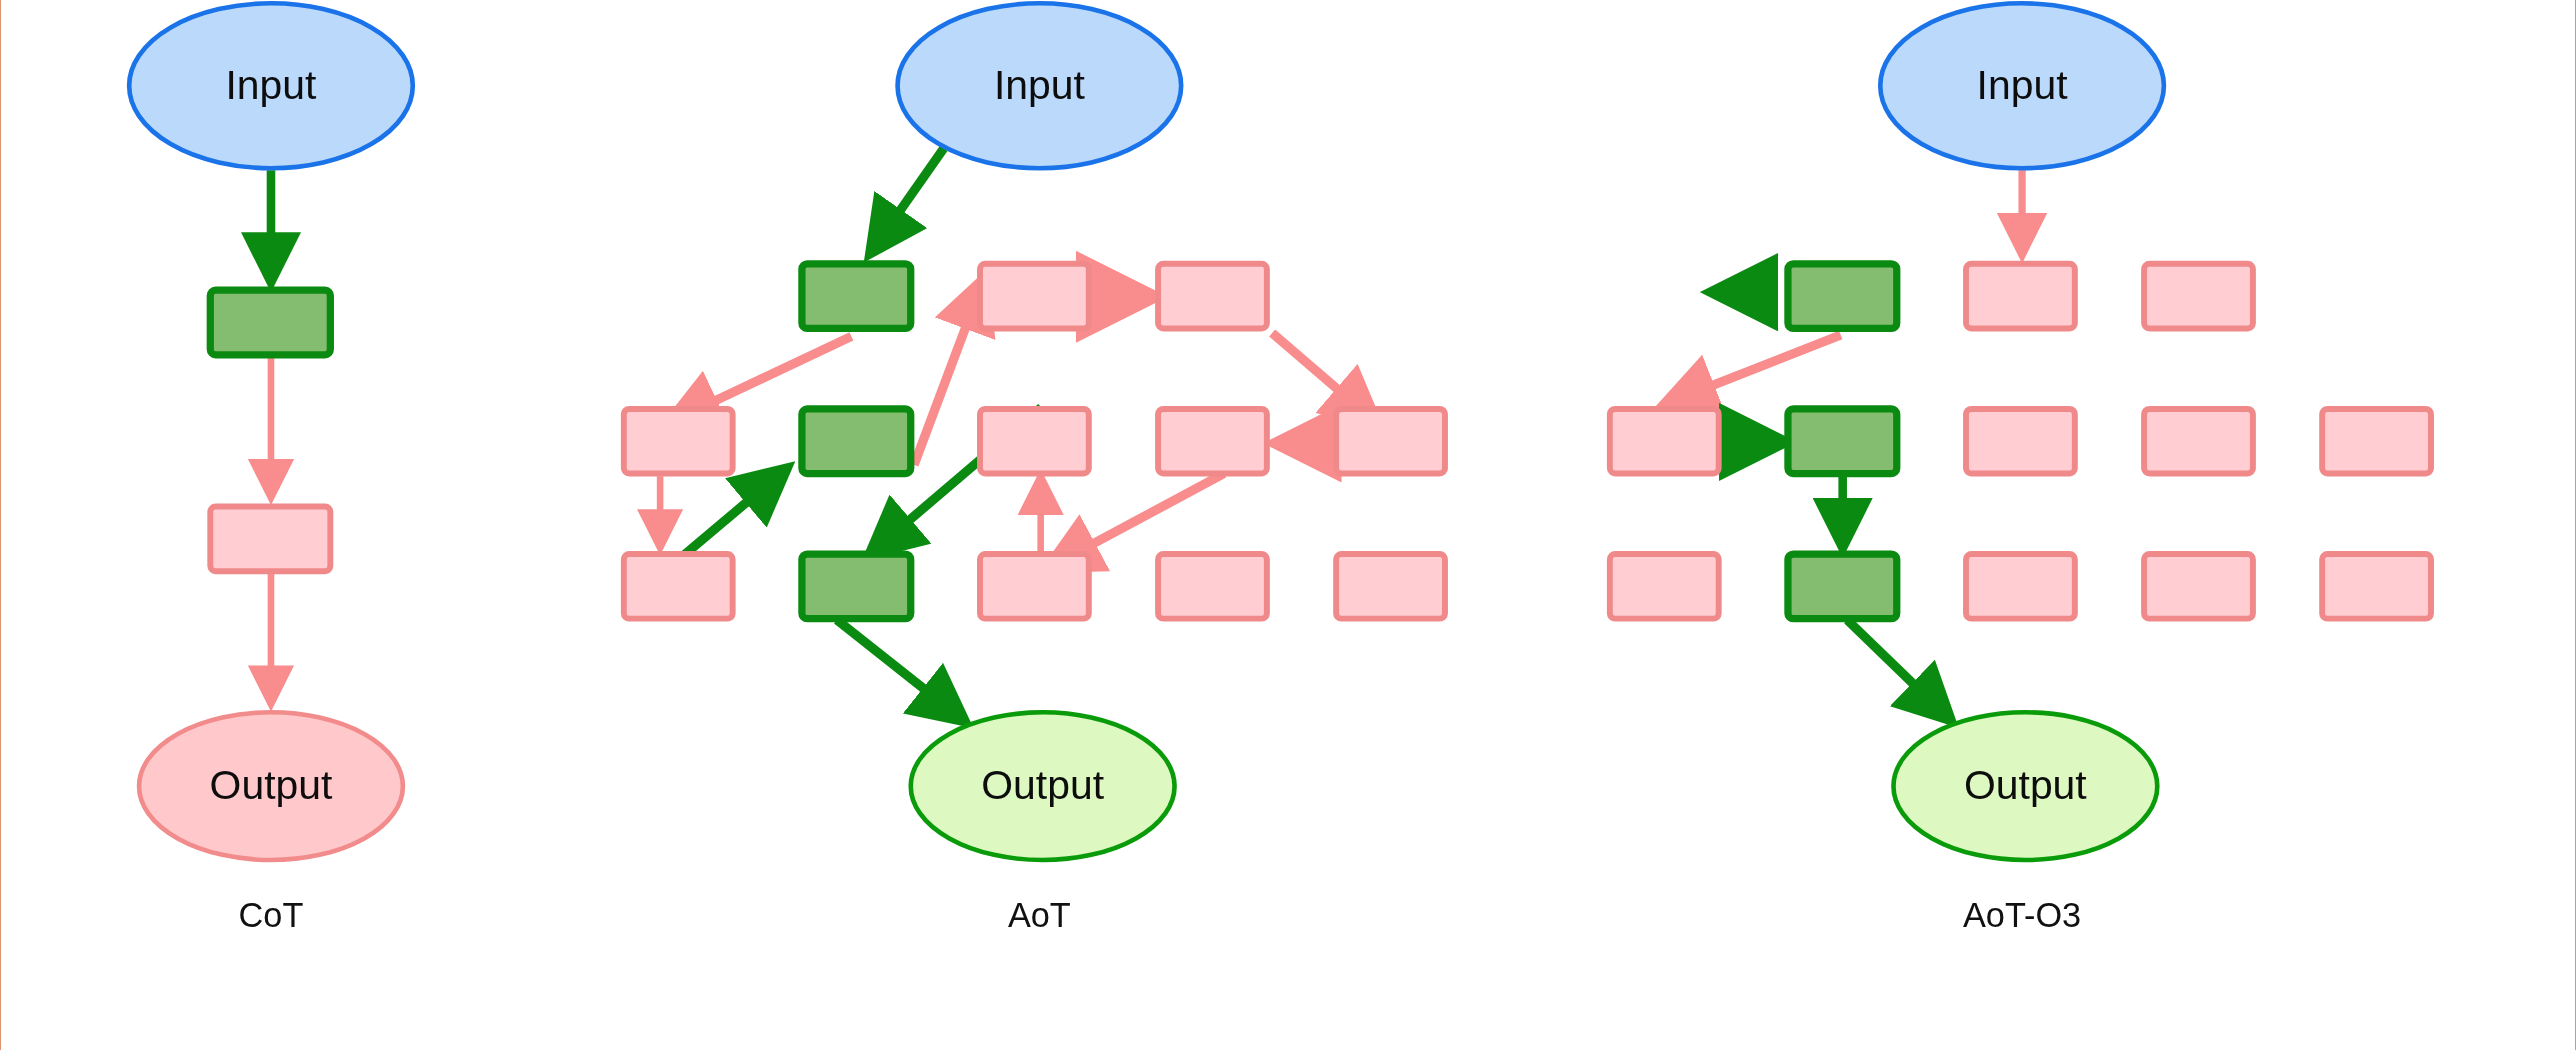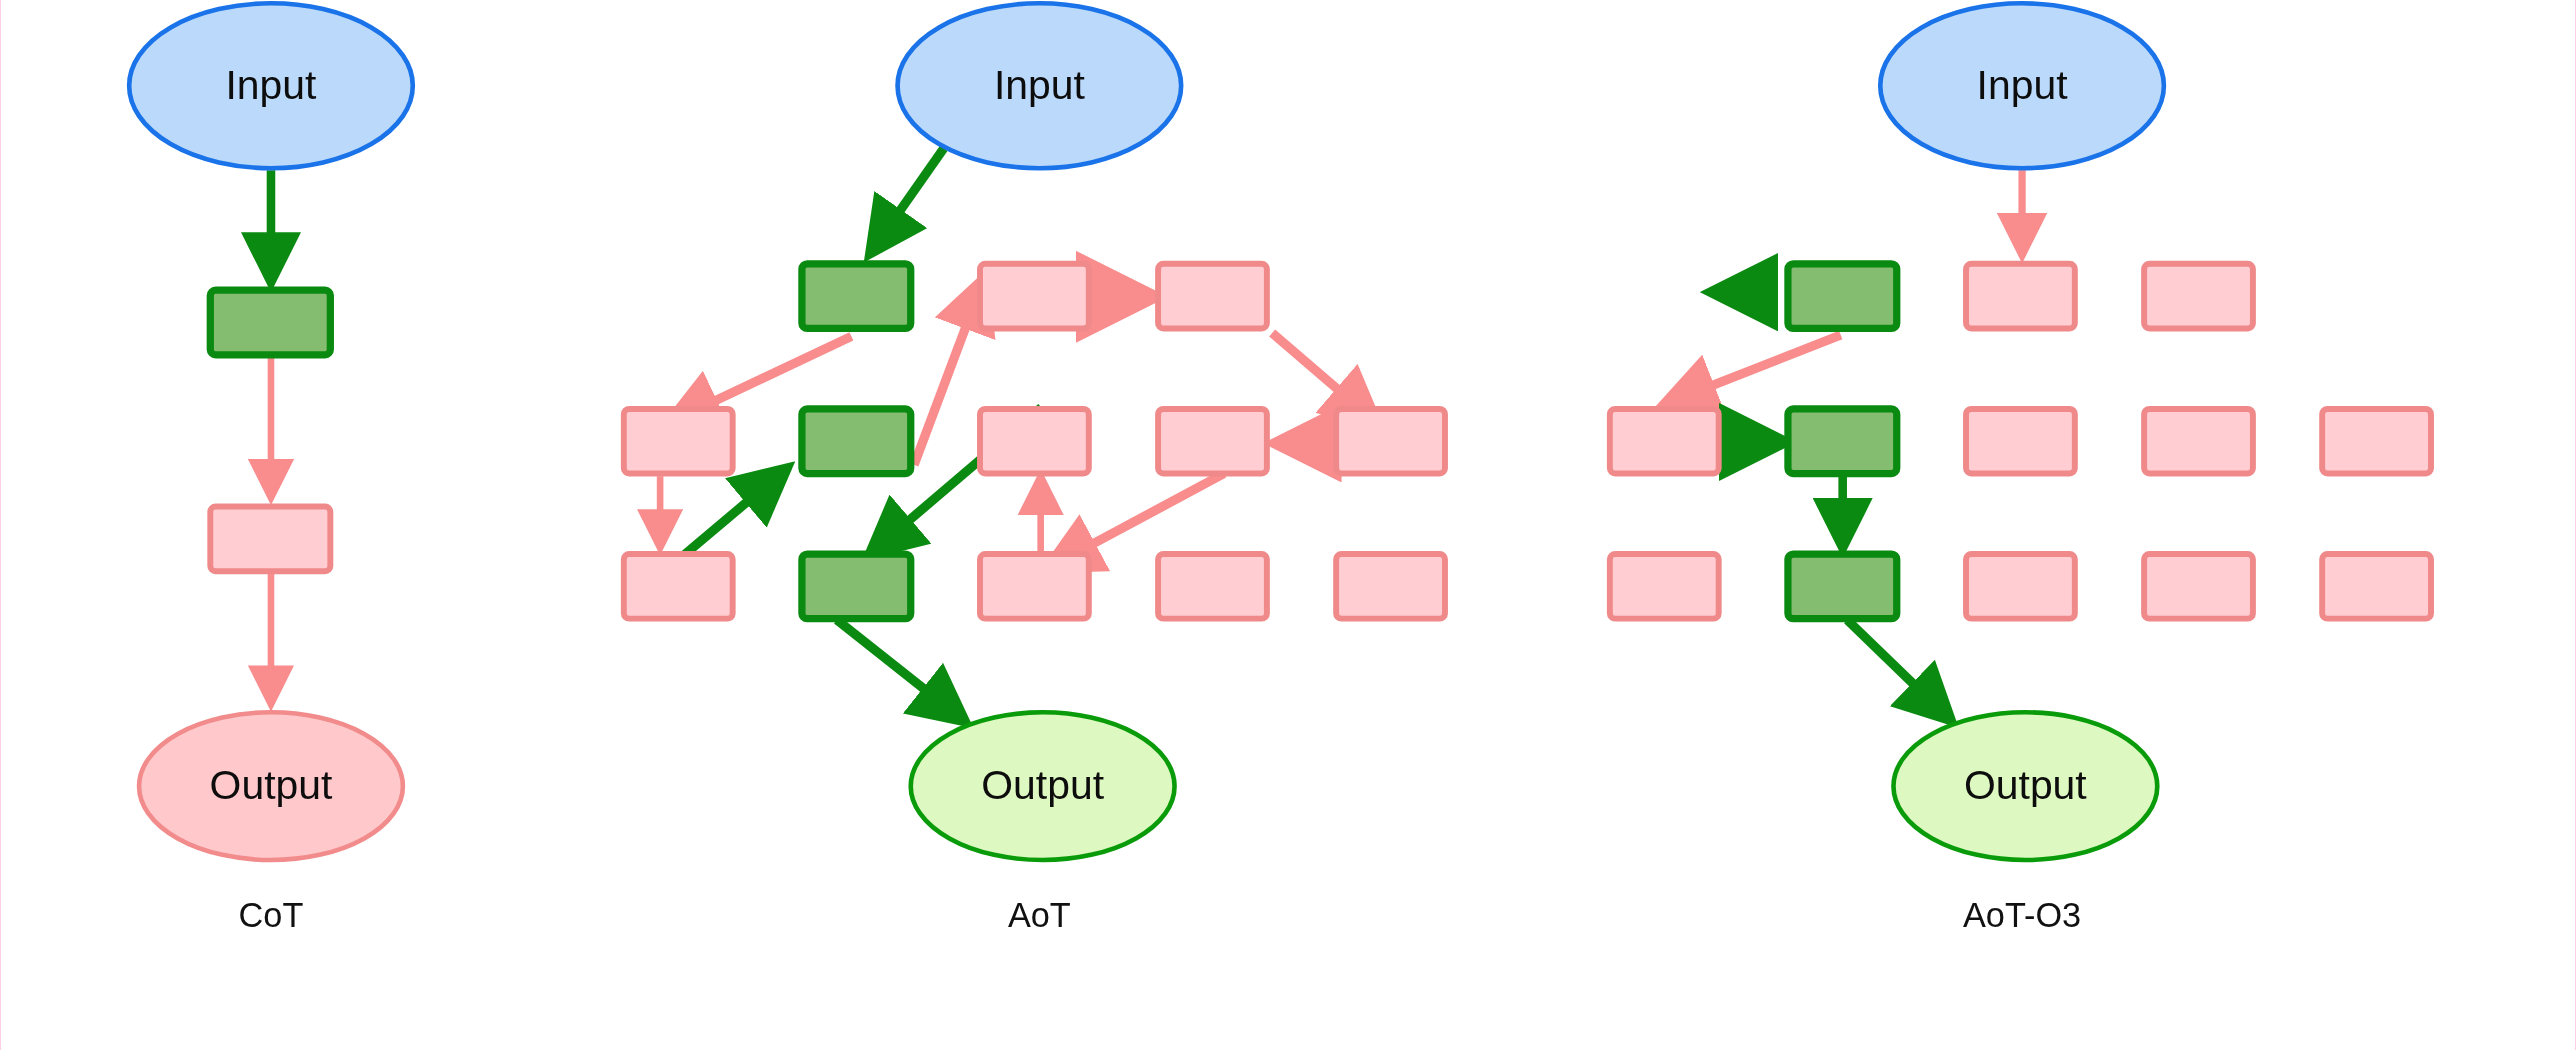--- a/index.html
+++ b/index.html
@@ -1,17 +1,17 @@
 <!DOCTYPE html>
 <html style="font-size:10.6px"><head>
 <meta charset="utf-8">
 <style>
   html,body{margin:0;padding:0;background:#ffffff;}
   body{width:2576px;height:1050px;font-family:"Liberation Sans",sans-serif;overflow:hidden;}
-  #stage{position:relative;width:2576px;height:1050px;background:#f9a8d4;}
+  #stage{position:relative;width:2576px;height:1050px;background:#c2410c;}
   svg#diagram{display:block;width:2576px;height:1050px;}
   .node-label{font-family:"Liberation Sans",sans-serif;font-size:62px;fill:#0d0d0d;text-anchor:middle;dominant-baseline:middle;}
   .panel-caption{font-family:"Liberation Sans",sans-serif;font-size:52px;fill:#111111;text-anchor:middle;dominant-baseline:middle;}
 </style>
 </head>
 <body>
 
 <div id="stage">
 <svg id="diagram" viewBox="0 0 3904 1592" xmlns="http://www.w3.org/2000/svg">
 

